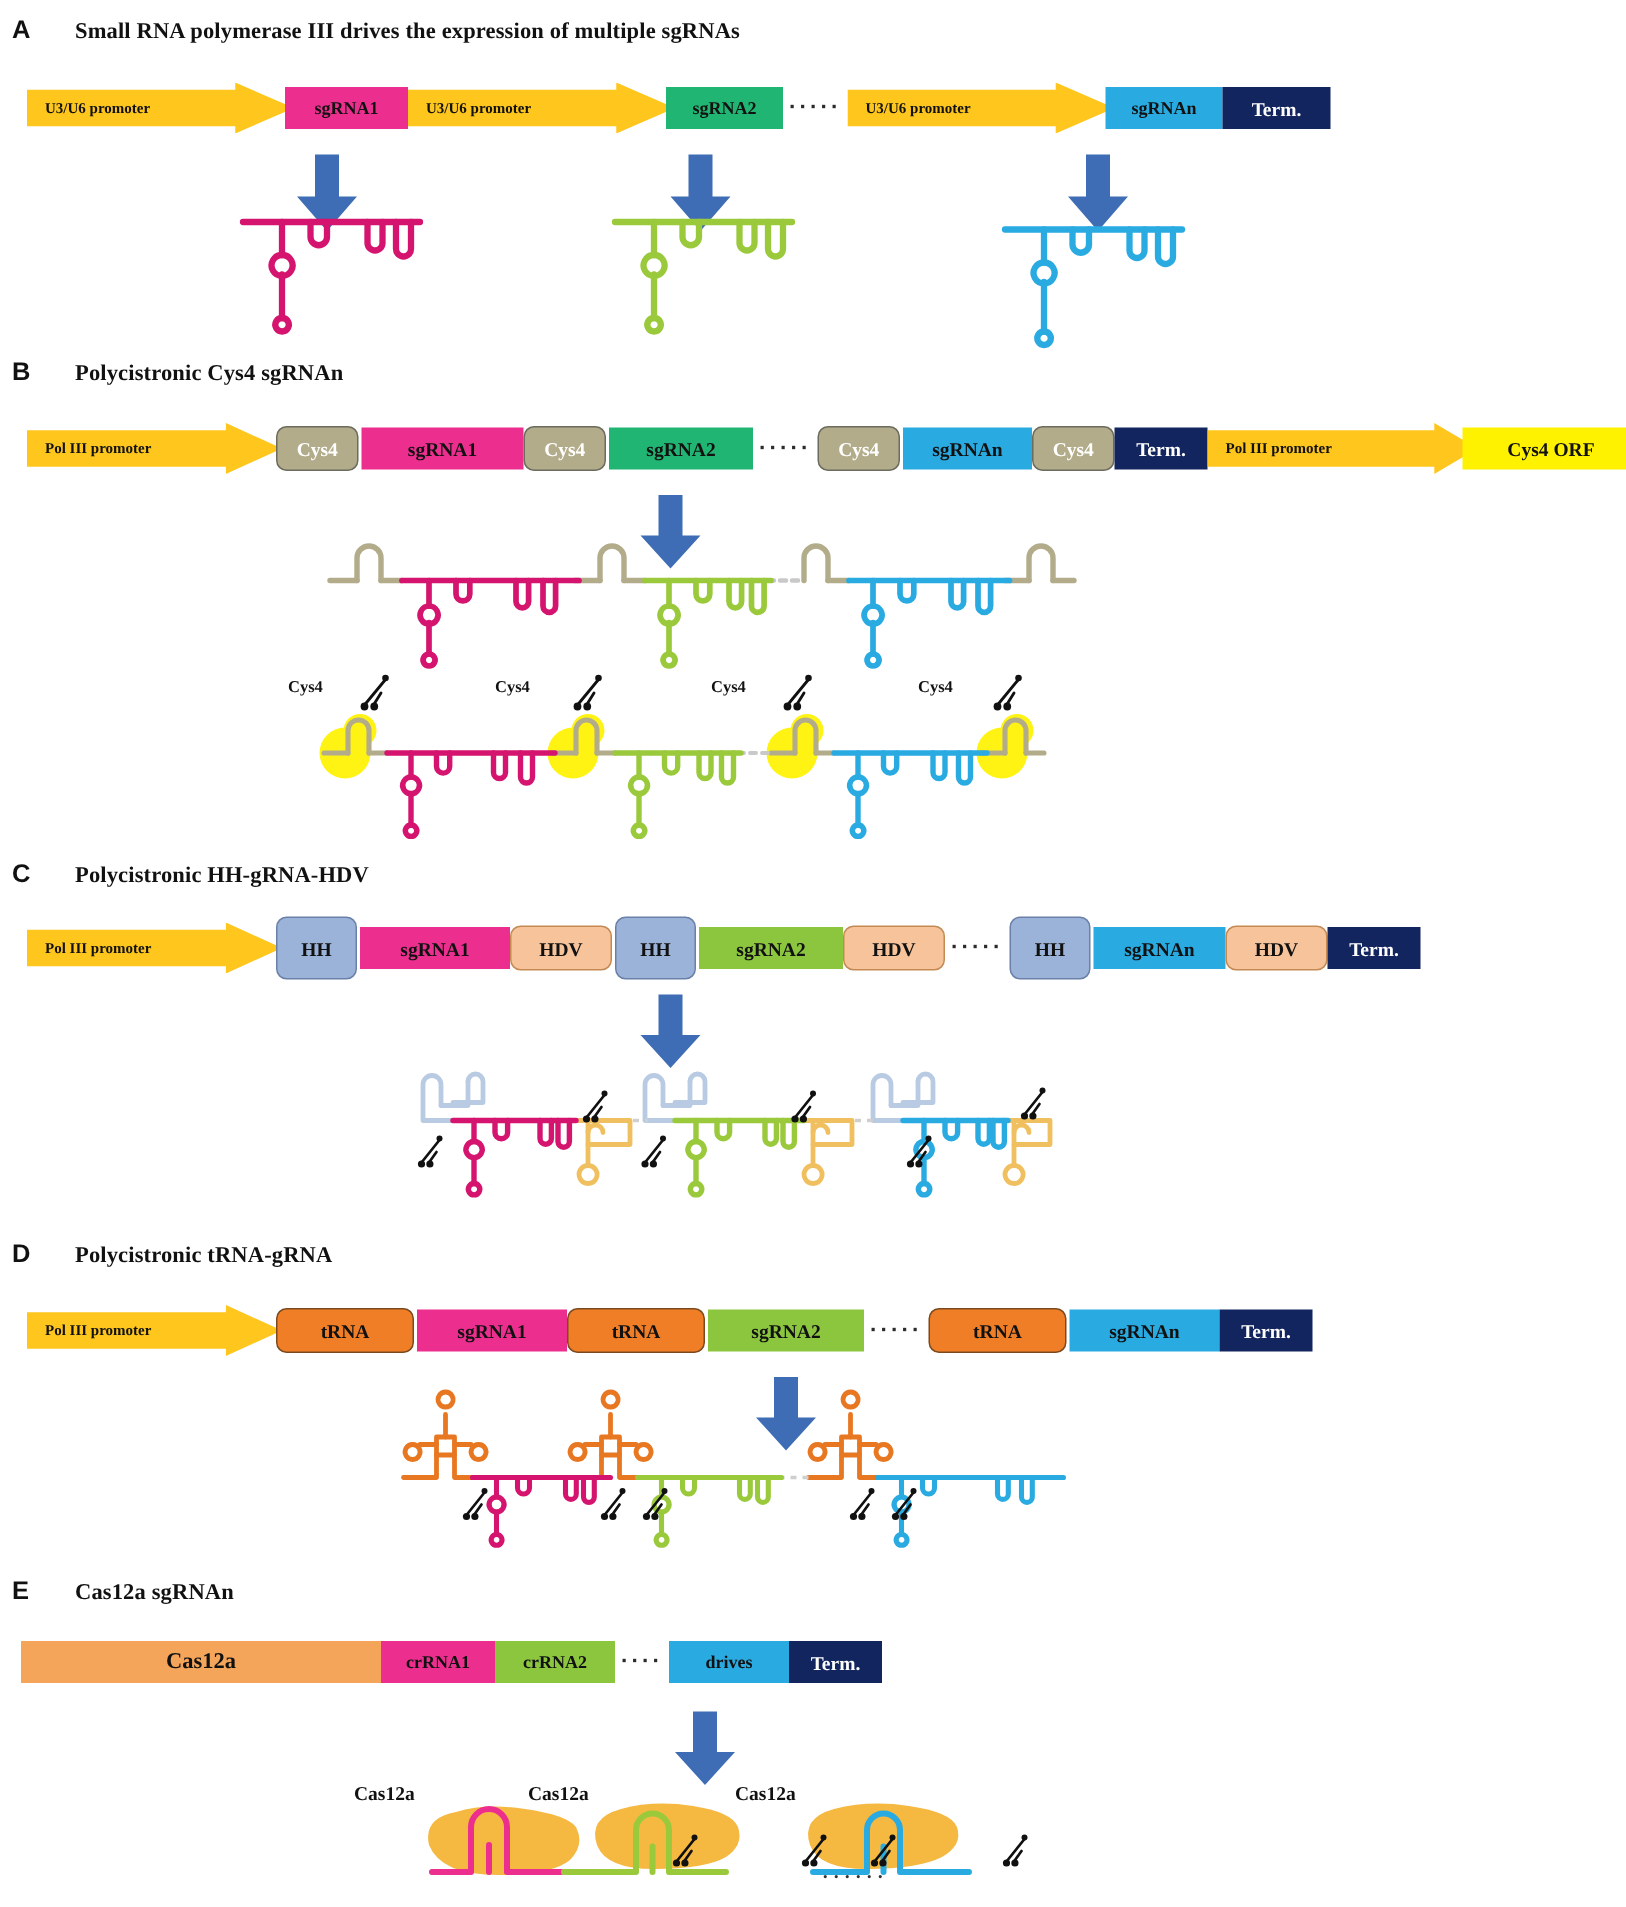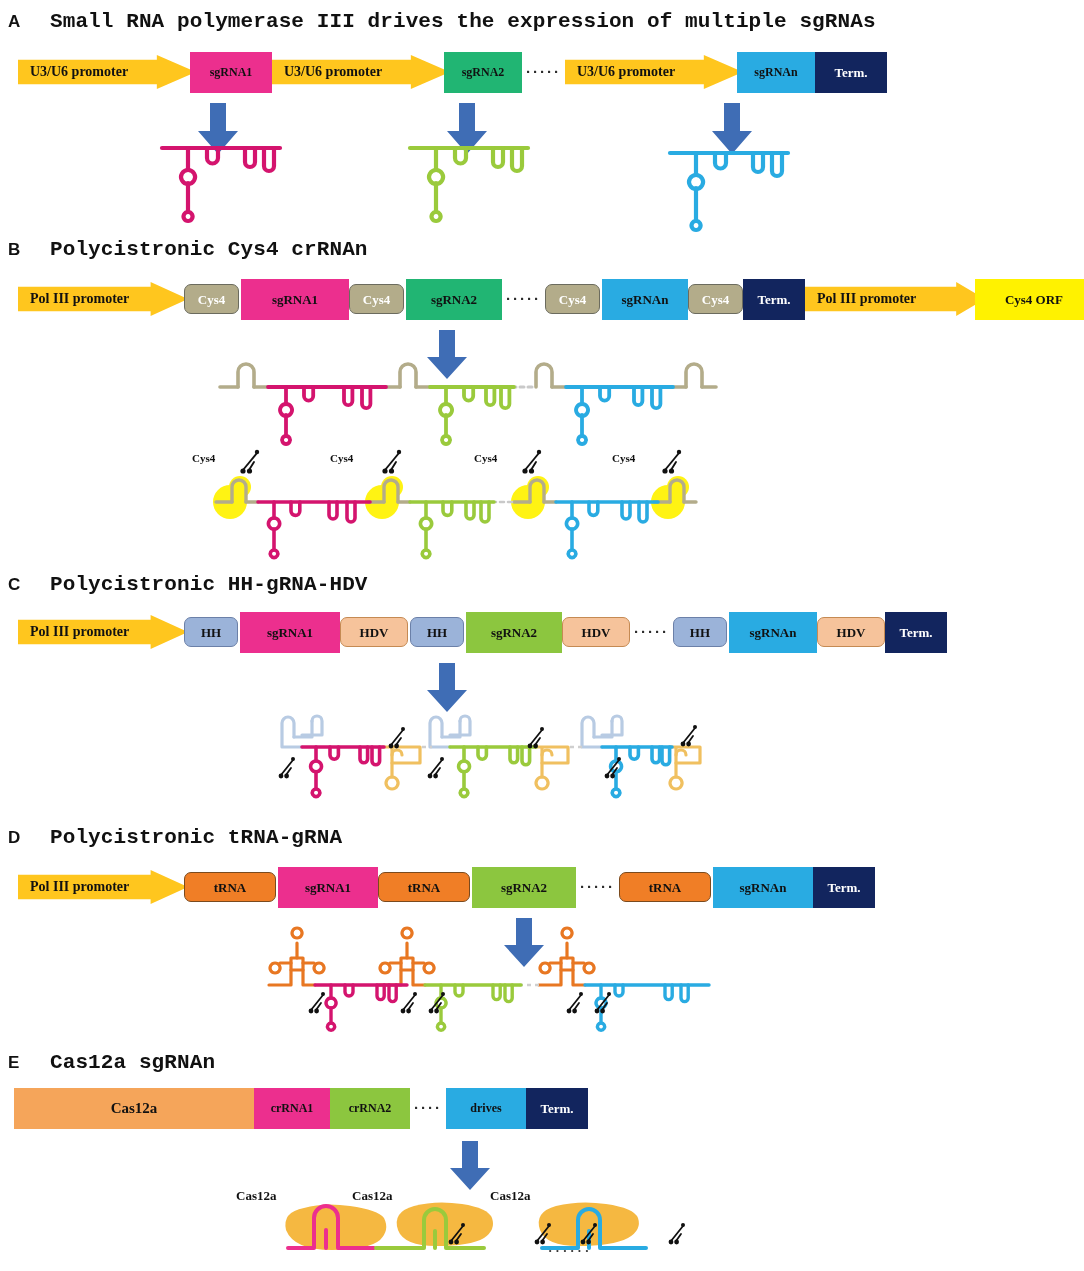--- a/index.html
+++ b/index.html
@@ -25,62 +25,62 @@
   }
   .panel-letter {
     font-family: "Liberation Sans", sans-serif;
     font-weight: bold;
     font-size: 17px;
     color: #111111;
     width: 42px;
     display: inline-block;
   }
   .panel-title {
-    font-family: Liberation Mono, monospace;
+    font-family: Liberation Serif, serif;
     font-weight: bold;
-    font-size: 21px;
+    font-size: 15px;
     color: #111111;
     letter-spacing: .1px;
   }
 
   
   .construct {
     position: absolute;
     display: flex;
     align-items: center;
     height: 34px;
   }
   .blk {
-    height: 41px;
+    height: 28px;
     display: flex;
     align-items: center;
     justify-content: center;
     font-family: "Liberation Serif", serif;
     font-weight: bold;
     font-size: 13px;
     color: #111111;
     white-space: nowrap;
     position: relative;
     line-height: 1;
   }
   .blk.white { color: #ffffff; }
   .blk.rounded { border-radius: 7px; border: 1.6px solid #6b6b5e; height: 30px; }
   .blk.rounded-brown { border-radius: 7px; border: 1.8px solid #7a4a1e; height: 30px; }
-  .blk.rounded-blue { border-radius: 7px; border: 1.6px solid #6b80a8; height: 30px; }
+  .blk.rounded-blue { border-radius: 7px; border: 1.6px solid #6b80a8; height: 42px; }
   .blk.rounded-hdv { border-radius: 7px; border: 1.6px solid #c58a53; height: 30px; }
 
   
   .promoter {
     position: relative;
     height: 34px;
     display: flex;
     align-items: center;
     font-family: "Liberation Serif", serif;
     font-weight: bold;
-    font-size: 14px;
+    font-size: 10px;
     color: #111111;
     white-space: nowrap;
     padding-left: 12px;
     padding-right: 26px;
     clip-path: polygon(0 14%, 78% 14%, 78% 0, 100% 50%, 78% 100%, 78% 86%, 0 86%);
   }
   .promoter.wide { clip-path: polygon(0 14%, 84% 14%, 84% 0, 100% 50%, 84% 100%, 84% 86%, 0 86%); }
 
   .dots {
     font-family: "Liberation Sans", sans-serif;
@@ -188,21 +188,21 @@
           <path d="M85 8 V22 a5 5 0 1 0 10 0 V8"></path>
           <path d="M104 8 V26 a5 5 0 1 0 10 0 V8"></path>
         </g>
       </svg>
     </div>
   </div>
 
   <div class="panel" style="top:230px;height:340px;">
     <div class="panel-head" style="top:8px;">
       <span class="panel-letter">B</span>
-      <span class="panel-title">Polycistronic Cys4 crRNAn</span>
+      <span class="panel-title">Polycistronic Cys4 sgRNAn</span>
     </div>
 
     <div class="construct" style="top:52px;left:18px;">
       <div class="promoter" style="background:#FFC61E;width:170px;">Pol III promoter</div>
       <div class="blk rounded white" style="background:#B3AC8A;width:55px;margin-left:-4px;">Cys4</div>
       <div class="blk" style="background:#EC2F8E;width:108px;margin-left:2px;">sgRNA1</div>
       <div class="blk rounded white" style="background:#B3AC8A;width:55px;">Cys4</div>
       <div class="blk" style="background:#21B573;width:96px;margin-left:2px;">sgRNA2</div>
       <div class="dots">·····</div>
       <div class="blk rounded white" style="background:#B3AC8A;width:55px;">Cys4</div>

